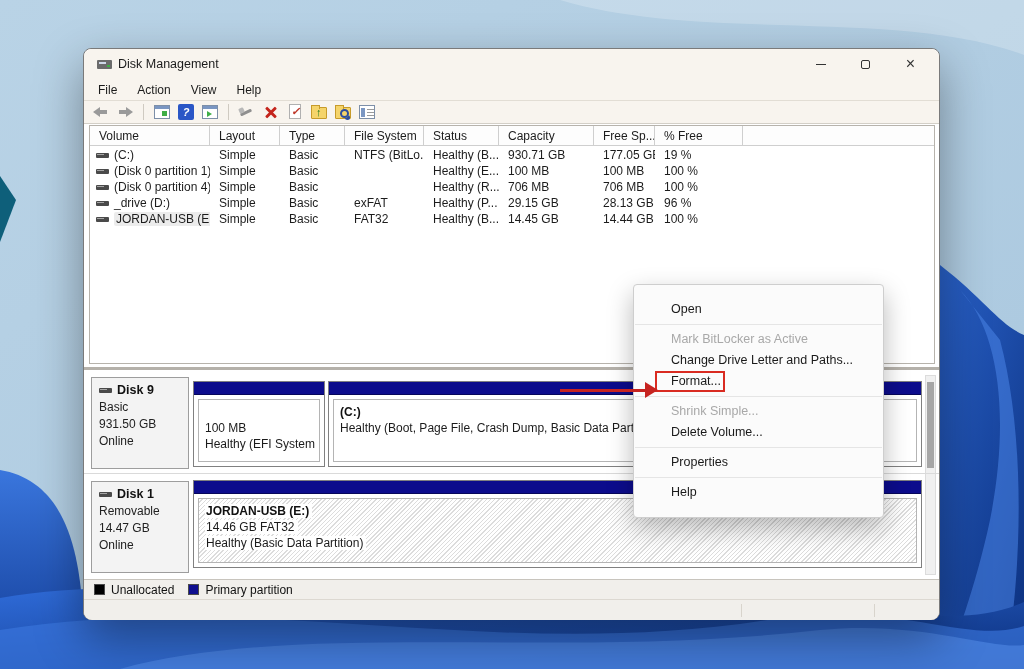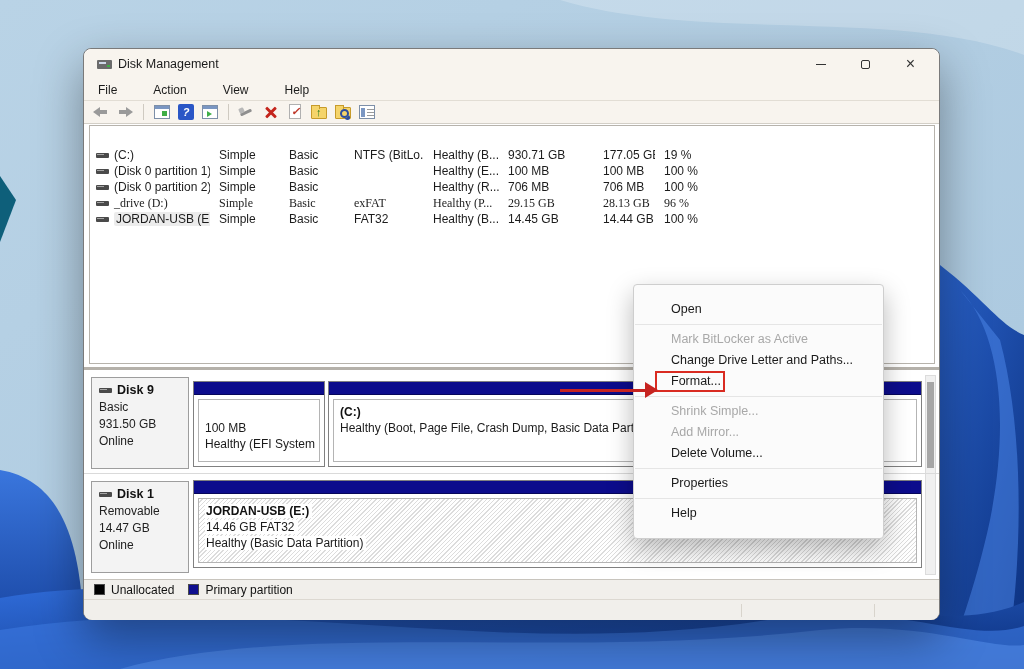--- a/index.html
+++ b/index.html
@@ -19,21 +19,21 @@
   .title-ico::after { content:""; position:absolute; left:2px; top:2px; width:7px; height:2px; background:#cfd8e8; }
   .title-ico::before { content:""; position:absolute; right:2px; bottom:2px; width:3px; height:2px; background:#3fae46; }
   .title { position:absolute; left:34px; top:8px; font-size:12.5px; color:#1b1b1b; }
   .winbtns { position:absolute; right:6px; top:0; height:30px; display:flex; }
   .wb { width:45px; height:30px; display:flex; align-items:center; justify-content:center;
         color:#333; font-size:16px; }
   .wb-min { width:10px; height:1px; background:#333; }
   .wb-max { width:9px; height:9px; border:1px solid #333; border-radius:2px; }
 
   .menubar { position:absolute; left:0; top:30px; right:0; height:22px; background:#f8f4ee;
-             border-bottom:1px solid #e2ddd4; display:flex; align-items:center; padding-left:4px;gap:16px; }
+             border-bottom:1px solid #e2ddd4; display:flex; align-items:center; padding-left:4px; }
   .mb-item { font-size:12px; color:#1b1b1b; padding:3px 10px; }
 
   .toolbar { position:absolute; left:0; top:52px; right:0; height:23px; background:#f8f4ee;
              border-bottom:1px solid #d3cfc7; display:flex; align-items:center; padding-left:8px; gap:6px; }
   .tb-sep { width:1px; height:16px; background:#cfcac1; margin:0 3px; }
   .tbi { width:18px; height:16px; position:relative; display:inline-block; }
   .g { position:absolute; inset:0; }
   .g-back-icon::before { content:""; position:absolute; left:1px; top:3px; border-top:5px solid transparent;
         border-bottom:5px solid transparent; border-right:7px solid #9a9a9a; }
   .g-back-icon::after { content:""; position:absolute; left:8px; top:6px; width:7px; height:4px; background:#9a9a9a; }
@@ -230,20 +230,31 @@
         </span>
         <span class="tbi">
           <i class="g g-explore-folder-icon"></i>
         </span>
         <span class="tbi">
           <i class="g g-properties-icon"></i>
         </span>
       </div>
 
     <div class="listpane">
+      <div class="lheader" id="lheader">
+          <span class="hcell c0">Volume</span>
+          <span class="hcell c1">Layout</span>
+          <span class="hcell c2">Type</span>
+          <span class="hcell c3">File System</span>
+          <span class="hcell c4">Status</span>
+          <span class="hcell c5">Capacity</span>
+          <span class="hcell c6">Free Sp...</span>
+          <span class="hcell c7">% Free</span>
+          <span class="hcell c8"></span>
+        </div>
       <div id="lrows">
           <div class="lrow" style="top: 0px;">
             <span class="rcell c0">
               <i class="drive-ico"></i>
               <span class="vname">(C:)</span>
             </span>
             <span class="rcell c1">Simple</span>
             <span class="rcell c2">Basic</span>
             <span class="rcell c3">NTFS (BitLo...</span>
             <span class="rcell c4">Healthy (B...</span>
@@ -260,31 +271,31 @@
             <span class="rcell c2">Basic</span>
             <span class="rcell c3"></span>
             <span class="rcell c4">Healthy (E...</span>
             <span class="rcell c5">100 MB</span>
             <span class="rcell c6">100 MB</span>
             <span class="rcell c7">100 %</span>
           </div>
           <div class="lrow" style="top: 32px;">
             <span class="rcell c0">
               <i class="drive-ico"></i>
-              <span class="vname">(Disk 0 partition 2)</span>
+              <span class="vname">(Disk 0 partition 4)</span>
             </span>
             <span class="rcell c1">Simple</span>
             <span class="rcell c2">Basic</span>
             <span class="rcell c3"></span>
             <span class="rcell c4">Healthy (R...</span>
             <span class="rcell c5">706 MB</span>
             <span class="rcell c6">706 MB</span>
             <span class="rcell c7">100 %</span>
           </div>
-          <div class="lrow" style="top: 48px; font-family: Liberation Serif, serif;">
+          <div class="lrow" style="top: 48px;">
             <span class="rcell c0">
               <i class="drive-ico"></i>
               <span class="vname">_drive (D:)</span>
             </span>
             <span class="rcell c1">Simple</span>
             <span class="rcell c2">Basic</span>
             <span class="rcell c3">exFAT</span>
             <span class="rcell c4">Healthy (P...</span>
             <span class="rcell c5">29.15 GB</span>
             <span class="rcell c6">28.13 GB</span>
@@ -375,21 +386,20 @@
   </div>
 
   <div class="ctxmenu" id="ctxmenu">
       <div class="mitem">Open</div>
       <div class="msep"></div>
       <div class="mitem disabled">Mark BitLocker as Active</div>
       <div class="mitem">Change Drive Letter and Paths...</div>
       <div class="mitem">Format...<div class="redbox"></div></div>
       <div class="msep"></div>
       <div class="mitem disabled">Shrink Simple...</div>
-      <div class="mitem disabled">Add Mirror...</div>
       <div class="mitem">Delete Volume...</div>
       <div class="msep"></div>
       <div class="mitem">Properties</div>
       <div class="msep"></div>
       <div class="mitem">Help</div>
     </div>
 
   <div class="arrow-line"></div>
   <div class="arrow-head"></div>
 </div>

